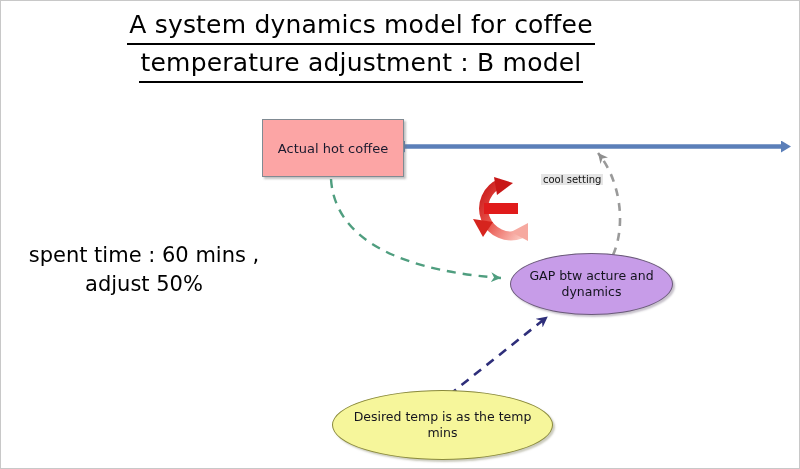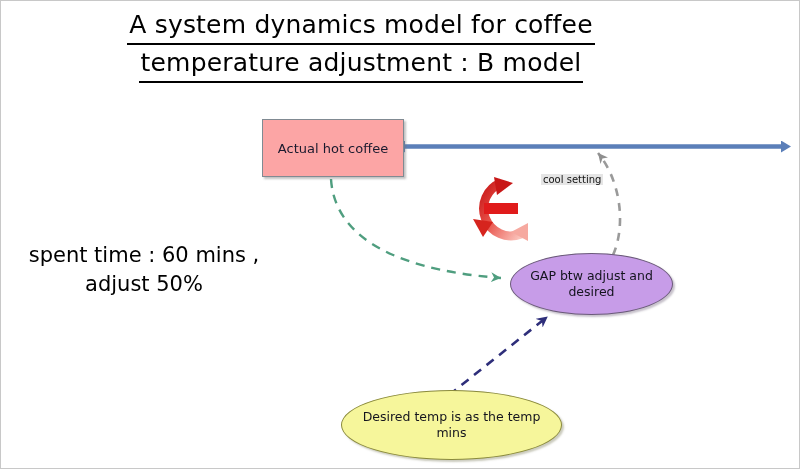--- a/index.html
+++ b/index.html
@@ -81,21 +81,21 @@
     align-items: center;
     justify-content: center;
     text-align: center;
     font-family: "DejaVu Sans", sans-serif;
     font-size: 12.5px;
     line-height: 16px;
     color: #14141e;
   }
   .ellipse-desired {
     position: absolute;
-    left: 340px;
+    left: 331px;
     top: 389px;
     width: 221px;
     height: 70px;
     background: #F6F69B;
     border: 1.5px solid #8a8a3c;
     border-radius: 50%;
     box-sizing: border-box;
     box-shadow: 2px 2px 2px rgba(140,140,110,0.45);
     display: flex;
     align-items: center;
@@ -193,22 +193,22 @@
   </svg>
 
   <div class="box-coffee">
     <div>
       <div>Actual hot coffee</div>
     </div>
   </div>
 
   <div class="ellipse-gap">
     <div>
-      <div>GAP btw adjust and</div>
-      <div>desired</div>
+      <div>GAP btw acture and</div>
+      <div>dynamics</div>
     </div>
   </div>
 
   <div class="ellipse-desired">
     <div>
       <div>Desired temp is as the temp</div>
       <div>mins</div>
     </div>
   </div>
 

